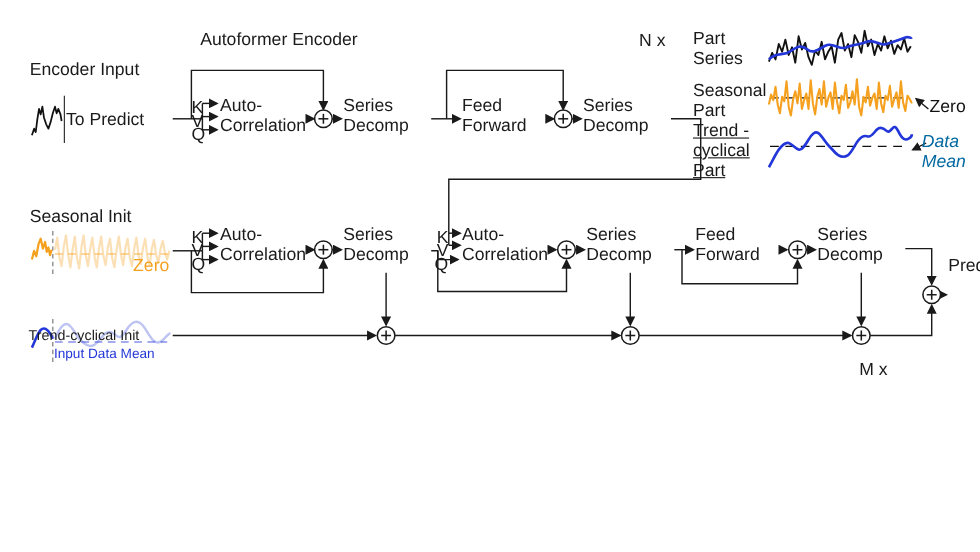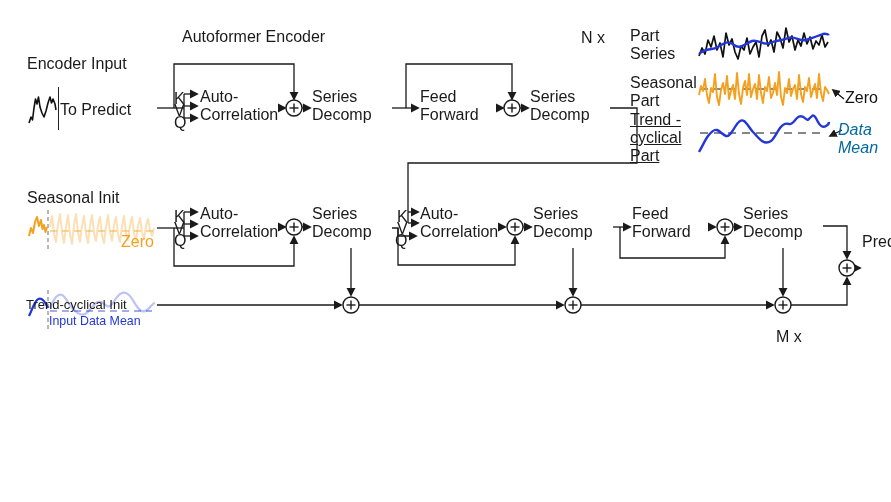--- a/index.html
+++ b/index.html
@@ -67,21 +67,21 @@
   <div class="abs kvq" style="left:174px;top:114px;">Q</div>
 
   
   <div class="abs smalllabel" style="left:27px;top:55px;width:130px;">Encoder Input</div>
   <div class="abs inbox" style="left:27px;top:87px;width:130px;height:43px;"></div>
   <div class="abs" style="left:58px;top:87px;width:0;height:43px;border-left:1.4px solid #222;"></div>
   <div class="abs smalllabel" style="left:60px;top:101px;width:96px;">To Predict</div>
 
   
   <div class="abs bigbox" style="left:168px;top:182px;width:664px;height:166px;"></div>
-  <div class="abs repeat" style="left:776px;top:328px;width:36px;text-align:left;">M x</div>
+  <div class="abs repeat" style="left:776px;top:328px;width:36px;text-align:center;">M x</div>
 
   <div class="abs block green" style="left:200px;top:205px;width:80px;height:43px;">Auto-
 Correlation</div>
   <div class="abs block blue" style="left:312px;top:205px;width:80px;height:43px;">Series
 Decomp</div>
   <div class="abs block green" style="left:420px;top:205px;width:80px;height:43px;">Auto-
 Correlation</div>
   <div class="abs block blue" style="left:533px;top:205px;width:80px;height:43px;">Series
 Decomp</div>
   <div class="abs block pink" style="left:632px;top:205px;width:80px;height:43px;">Feed

